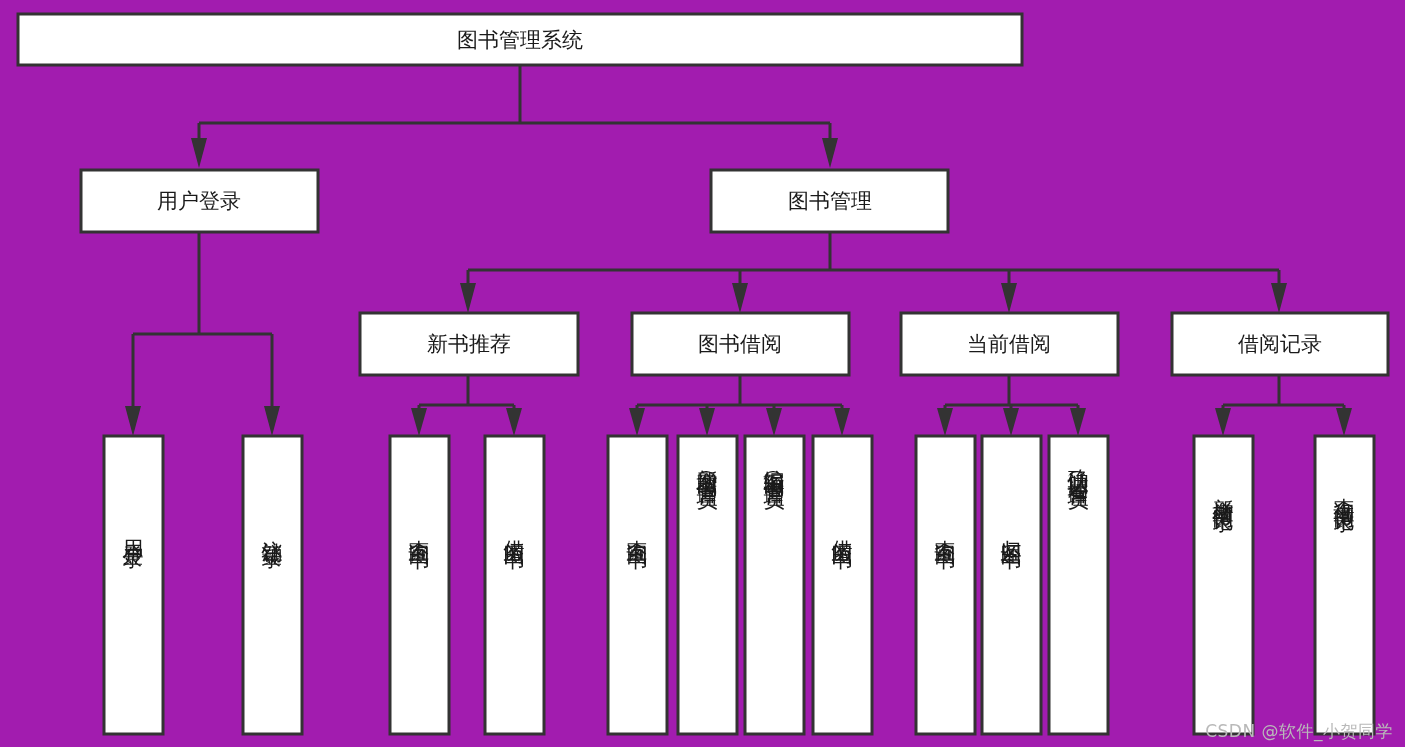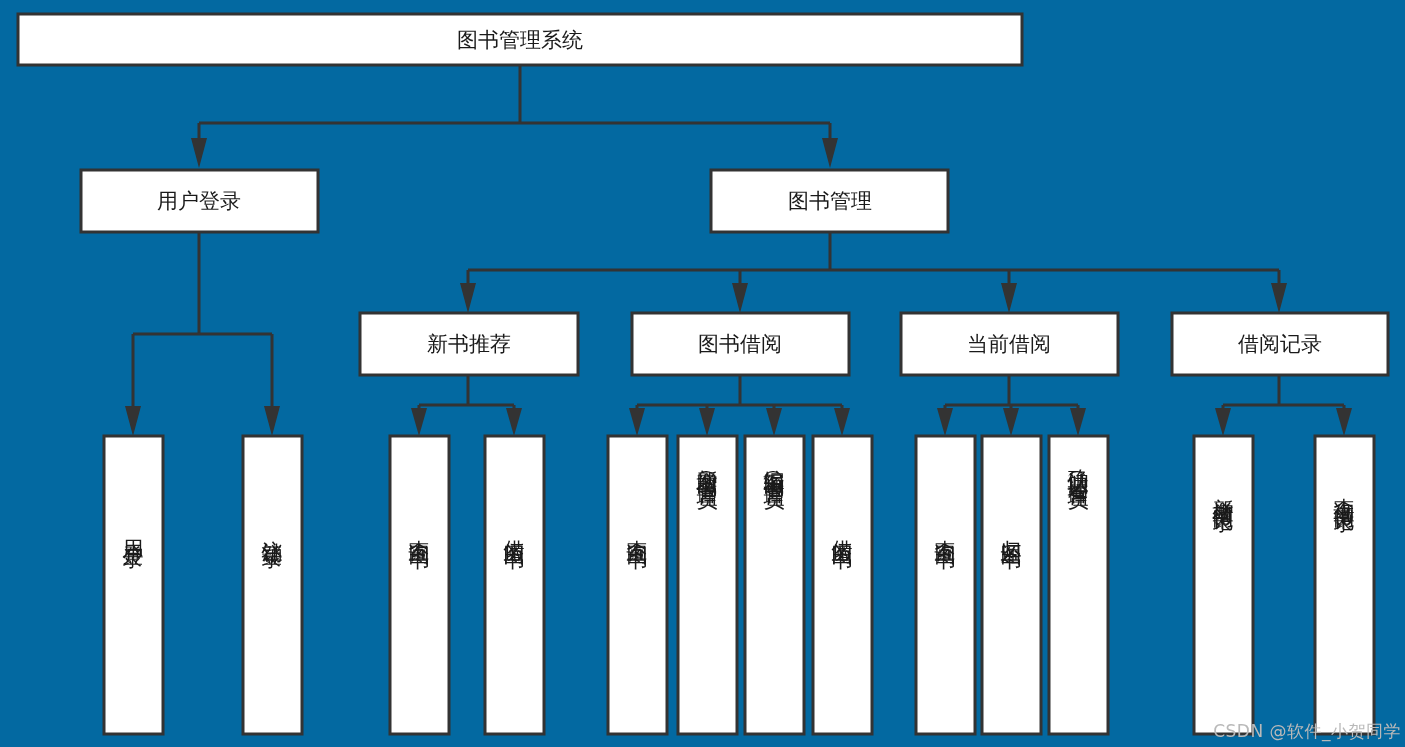--- a/index.html
+++ b/index.html
@@ -10,21 +10,21 @@
   body {
     width: 1405px;
     height: 747px;
     font-family: "DejaVu Sans", "Liberation Sans", sans-serif;
     overflow: hidden;
   }
   #diagram-root {
     position: relative;
     width: 1405px;
     height: 747px;
-    background: #0369a1;
+    background: #a21caf;
   }
   svg#flow-svg {
     position: absolute;
     left: 0;
     top: 0;
     width: 1405px;
     height: 747px;
     display: block;
   }
   .node-box {
@@ -52,21 +52,21 @@
   .node-label-v {
     font-family: "DejaVu Sans", "Liberation Sans", sans-serif;
     font-size: 21px;
     fill: #1a1a1a;
     writing-mode: vertical-rl;
     text-orientation: upright;
     letter-spacing: 3px;
   }
   .watermark-text {
     position: absolute;
-    right: 4px;
+    right: 12px;
     bottom: 4px;
     font-family: "DejaVu Sans", "Liberation Sans", sans-serif;
     font-size: 17px;
     color: #b9b9b9;
     white-space: nowrap;
     letter-spacing: 0.5px;
   }
 </style>
 </head>
 <body>

